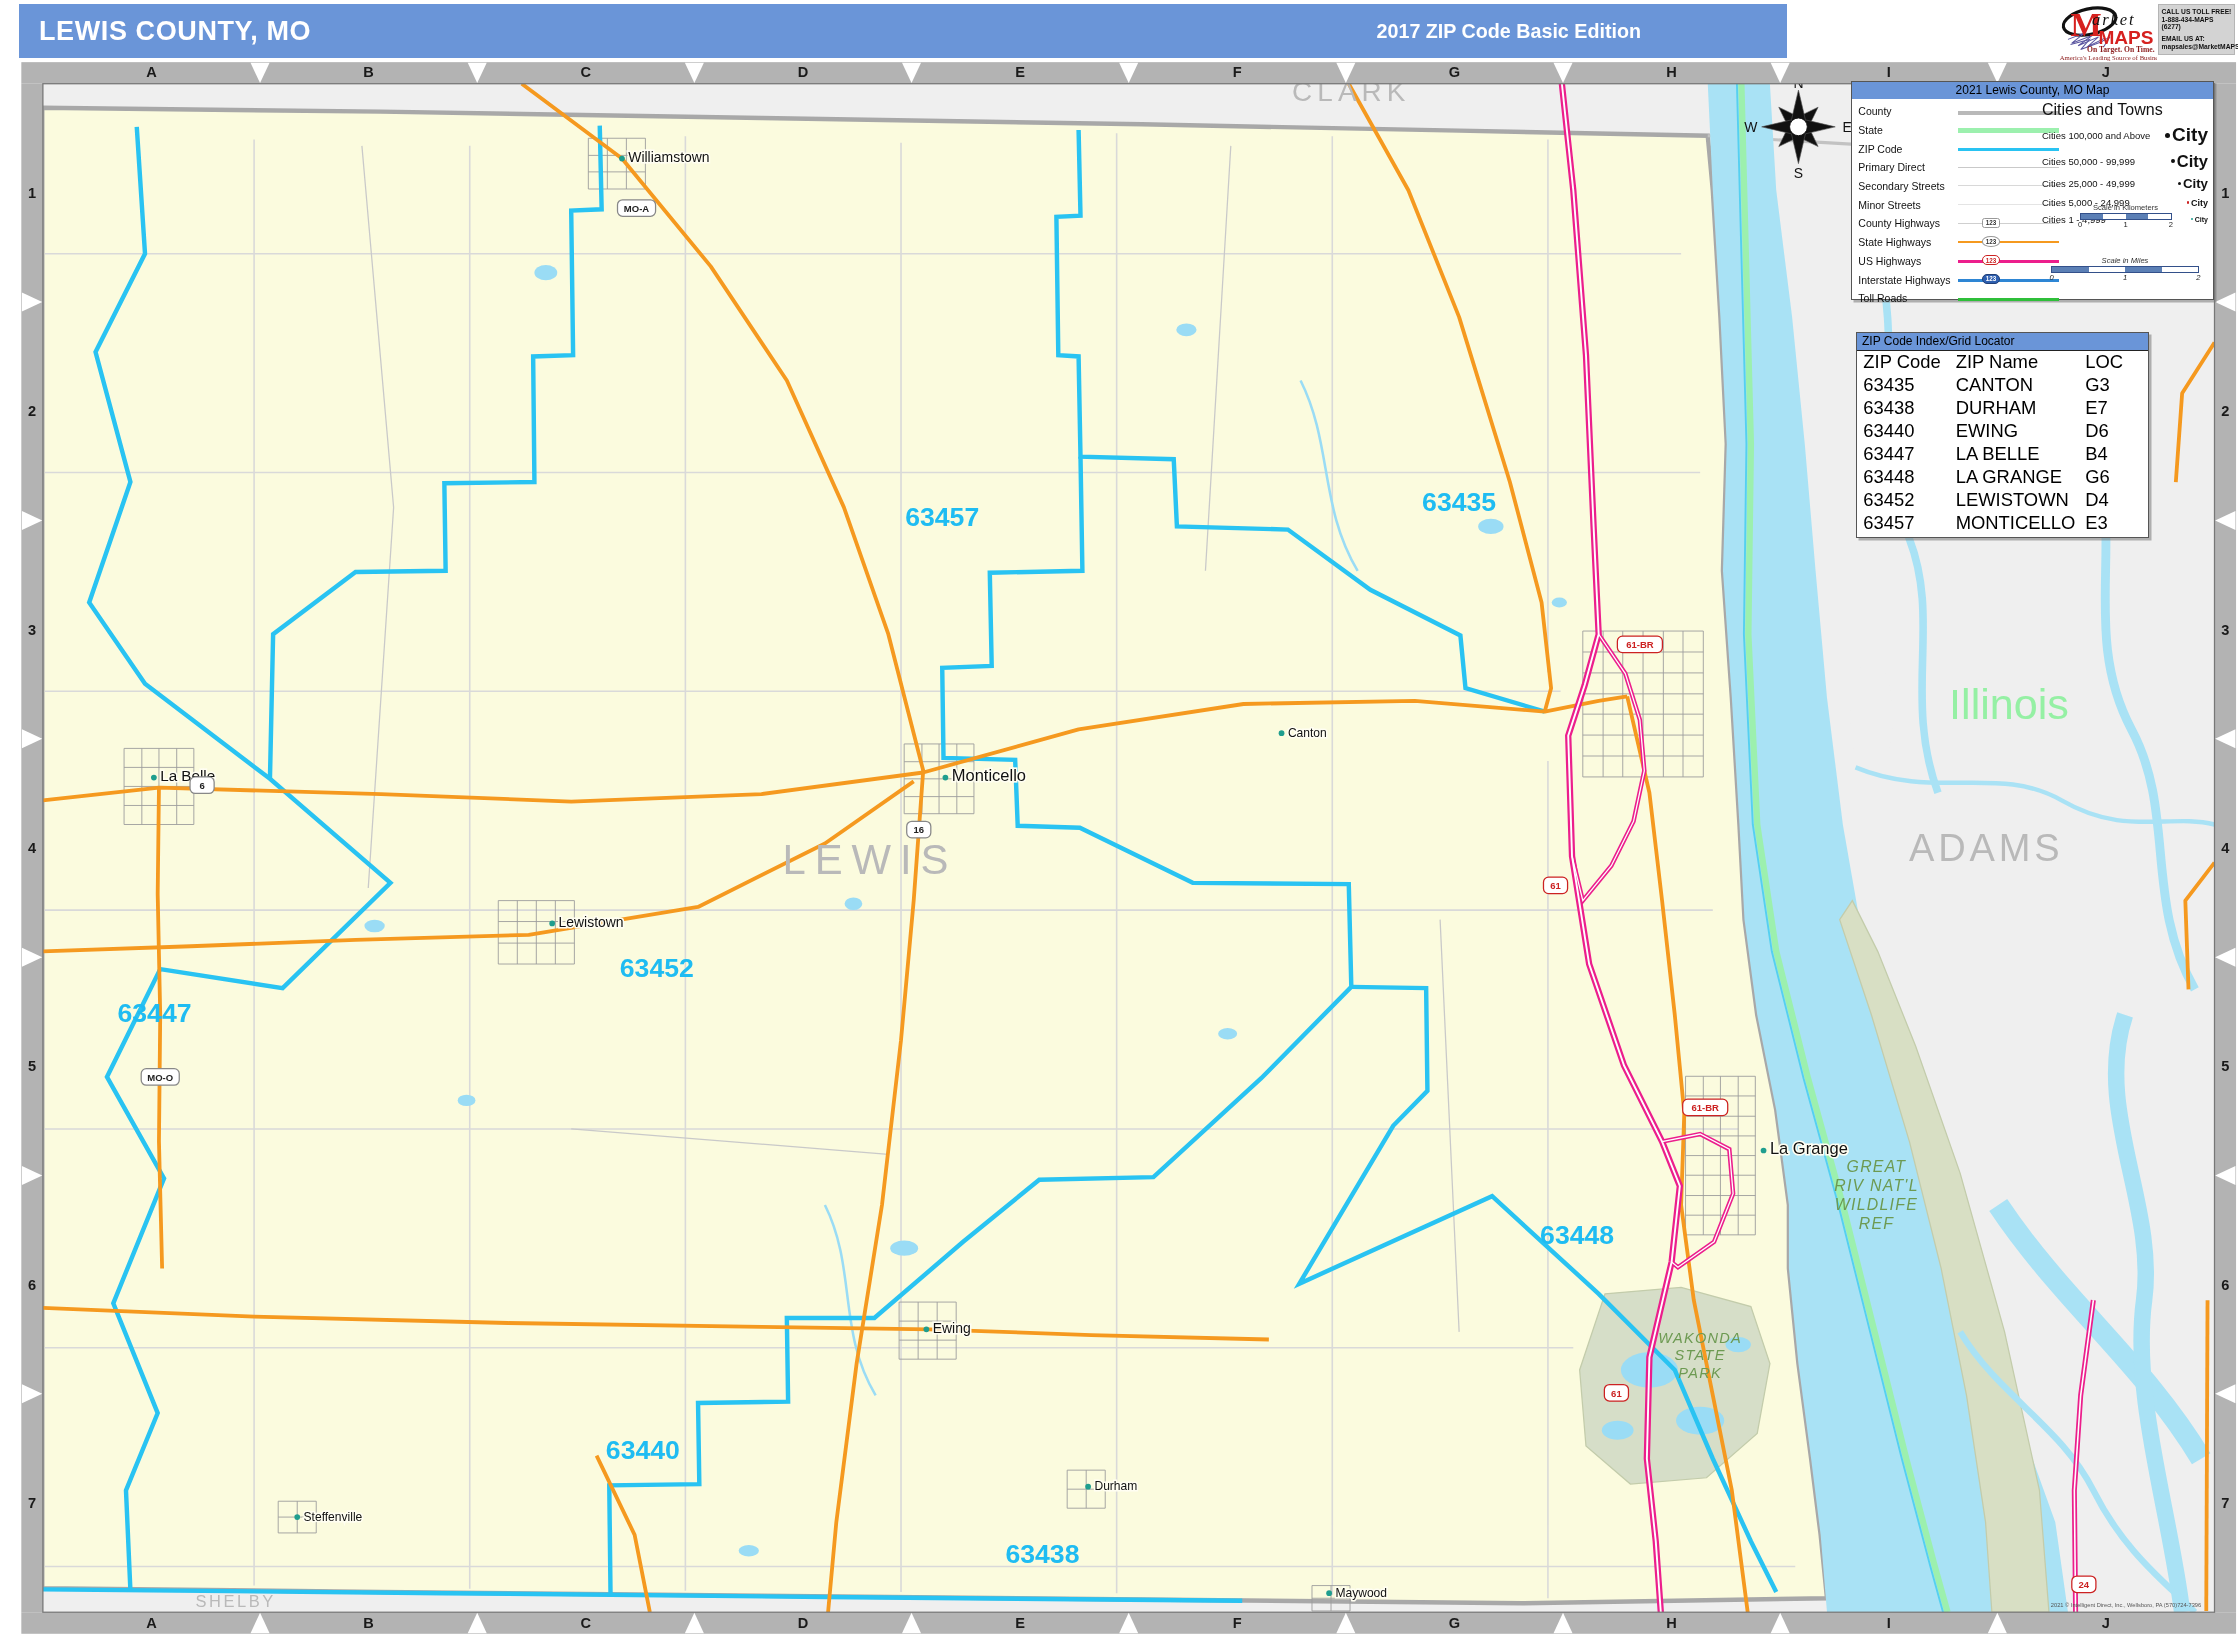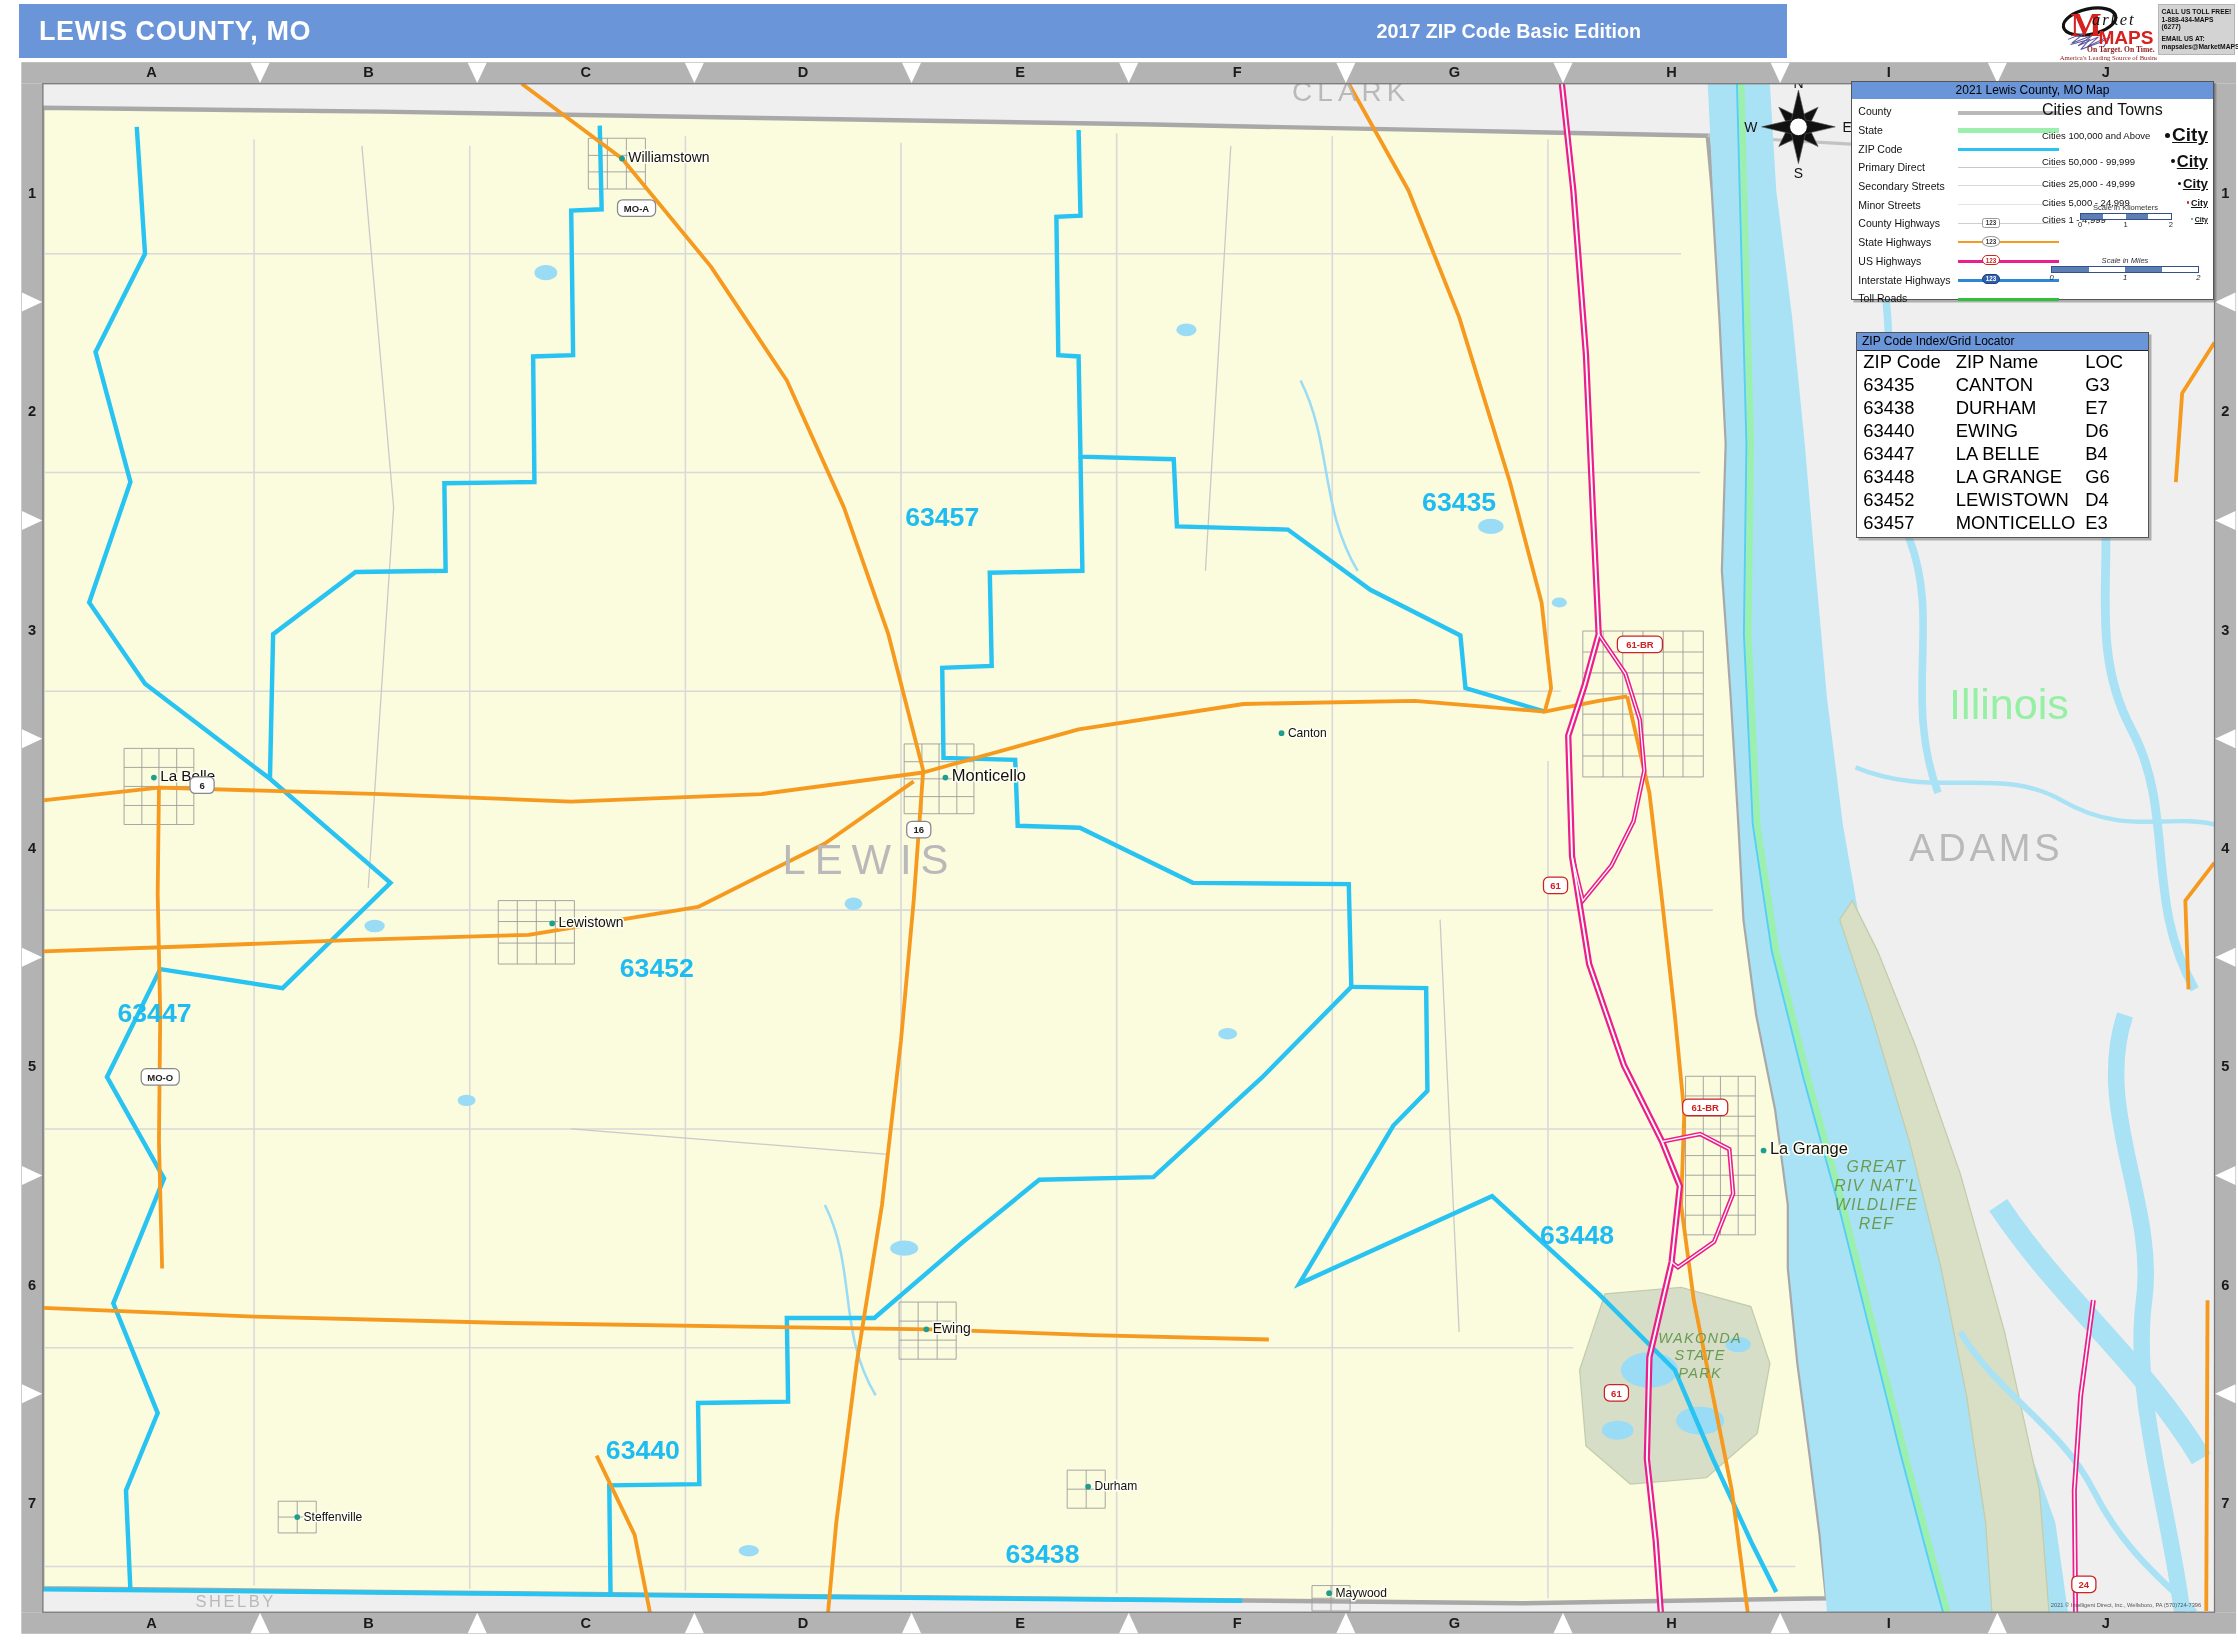--- a/index.html
+++ b/index.html
@@ -47,21 +47,21 @@
   .lshield{position:absolute;left:24px;top:0;background:#fff;border:0.6px solid #999;border-radius:2.5px;
            font-size:6.3px;font-weight:bold;color:#333;padding:0.6px 2.5px;}
   .lshield:empty{display:none;}
   .lrow[data-kind="us-hwy"] .lshield{border-color:#cc2222;color:#cc2222;border-radius:5px;}
   .lrow[data-kind="interstate"] .lshield{background:#2e5fb0;color:#fff;border-color:#203f77;border-radius:5px;}
   .lrow[data-kind="state-hwy"] .lshield{border-radius:50%;}
   .rcol{position:absolute;left:190px;top:19px;width:166px;}
   .rtitle{font-size:16px;color:#111;margin-bottom:5px;}
   .crow{display:flex;align-items:center;justify-content:space-between;margin-bottom:5.7px;}
   .clabel{font-size:9.5px;color:#111;}
-  .csample{display:flex;align-items:center;font-weight:bold;color:#111;white-space:nowrap;text-decoration:underline;}
+  .csample{display:flex;align-items:center;font-weight:bold;color:#111;white-space:nowrap;}
   .cdot{display:inline-block;border-radius:50%;margin-right:1.9px;}
   .scalebox{position:absolute;text-align:center;}
   .sclabel{font-size:7.6px;color:#333;margin-bottom:1.3px;}
   .scbar{height:5px;border:0.6px solid #33508a;display:flex;margin:0 auto;}
   .scbar i{flex:1;}
   .scbar i:nth-child(odd){background:#5b7fb5;}
   .scbar i:nth-child(even){background:#fff;}
   .scticks{display:flex;justify-content:space-between;font-size:7.6px;color:#222;margin:0 auto;}
   
   #index{left:1856px;top:332px;width:293px;height:206px;}

